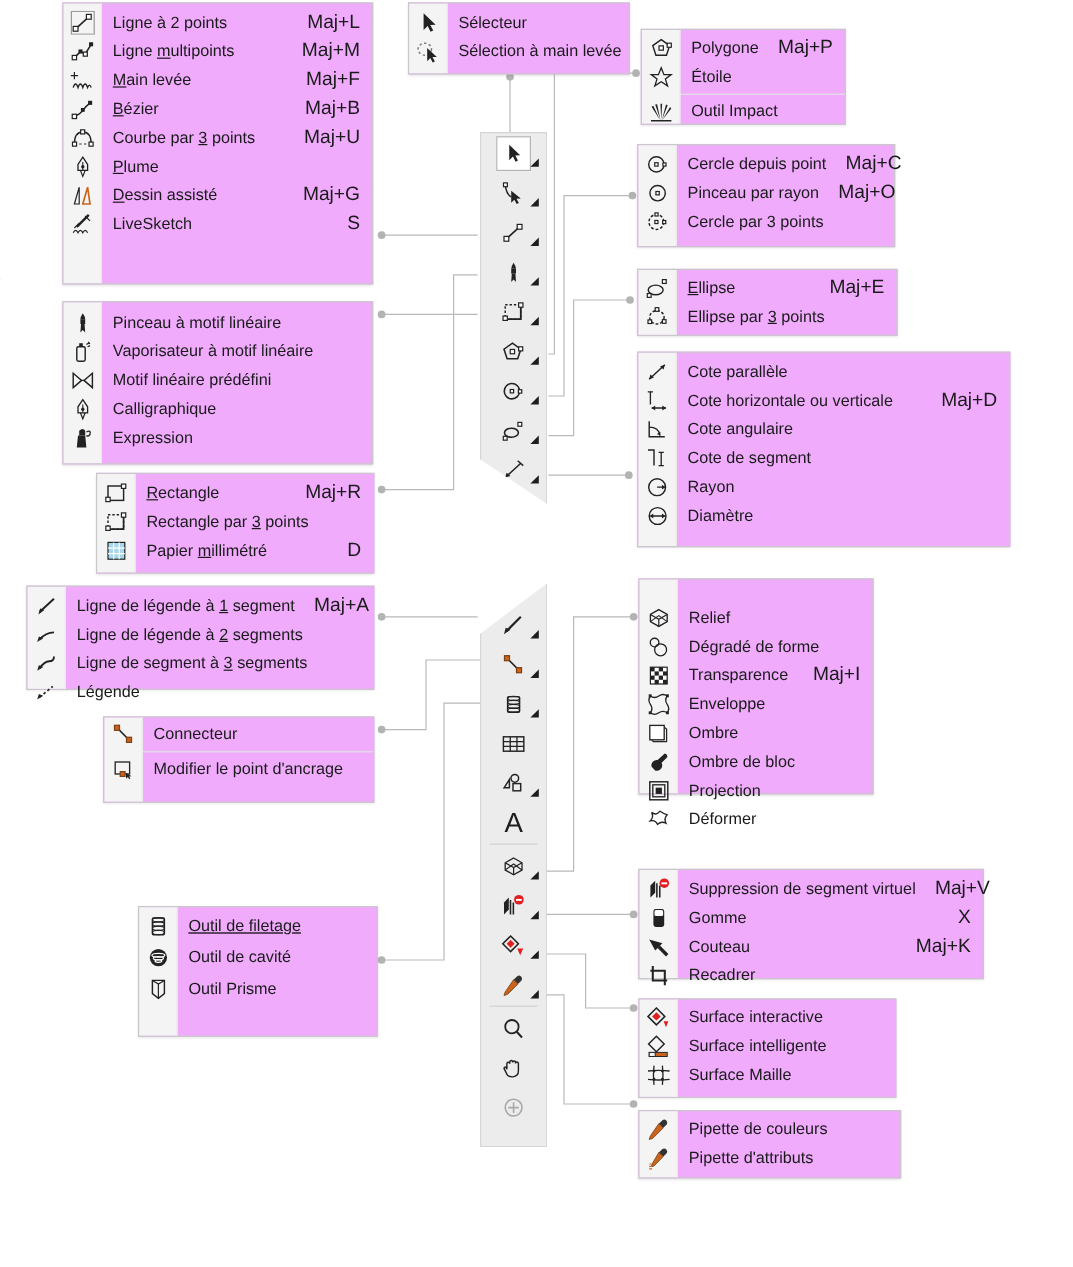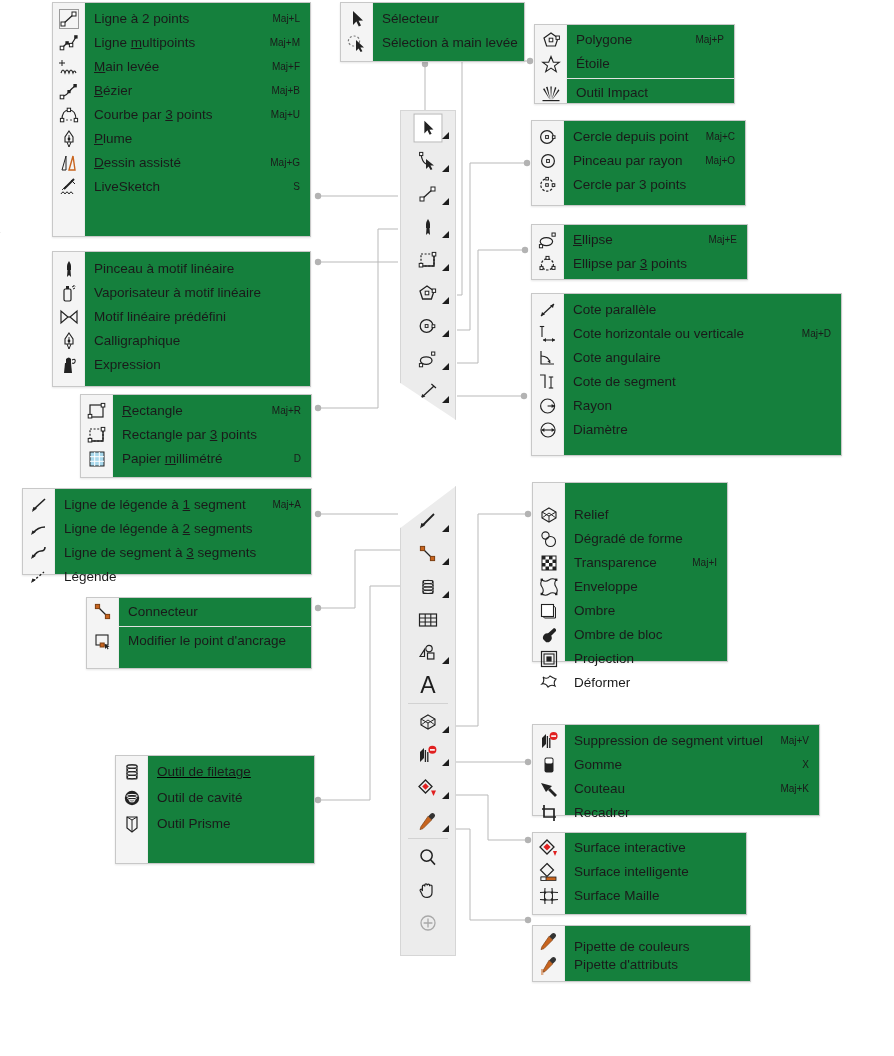--- a/index.html
+++ b/index.html
@@ -5,21 +5,21 @@
   html,body{margin:0;padding:0;}
   body{
     width:894px;height:1056px;position:relative;overflow:hidden;
     background:#ffffff;
     font-family:"Liberation Sans",sans-serif;
     -webkit-font-smoothing:antialiased;
   }
   
   .menu{
     position:absolute;
-    background:#15803d;
+    background:#f0abfc;
     border:1px solid #c8c8c8;
     box-sizing:border-box;
     box-shadow:0 1px 2px rgba(0,0,0,.10);
     z-index:5;
   }
   .menu .gutter{
     position:absolute;left:0;top:0;bottom:0;width:31px;
     background:#f4f4f4;border-right:1px solid #eaeaea;
     pointer-events:none;
   }
@@ -30,21 +30,21 @@
   .mrow.tall{height:26px;}
   .mrow .ico{
     width:31px;min-width:31px;height:24px;
     display:flex;align-items:center;justify-content:center;
   }
   .mrow .lbl{
     flex:1;font-size:13.5px;color:#1a1a1a;
     padding-left:10px;white-space:nowrap;line-height:1;
   }
   .mrow .acc{
-    font-size:10px;color:#1a1a1a;white-space:nowrap;
+    font-size:16px;color:#1a1a1a;white-space:nowrap;
     padding-left:16px;text-align:right;line-height:1;
   }
   .u{text-decoration:underline;}
   .sep{height:1px;background:#e2e2e2;margin:2px 0 2px 31px;}
   
   .toolbar{
     position:absolute;
     background:#ececec;
     border:1px solid #d6d6d6;
     box-sizing:border-box;
@@ -340,21 +340,21 @@
     <span class="ico">
       <svg width="22" height="20" viewBox="0 0 22 20">
           <ellipse cx="8" cy="8" rx="5.6" ry="5" fill="none" stroke="#7a7a7a" stroke-width="1.2" stroke-dasharray="2 2"></ellipse>
           <path d="M10,7 L10,18 L12.6,15.4 L14.6,19 L16.4,18.2 L14.4,14.6 L18,14.4 Z" fill="#222"></path>
         </svg>
     </span>
     <span class="lbl">Sélection à main levée</span>
   </div>
 </div>
 
-<div class="menu" style="left:534px;top:24px;width:201px;height:80px;">
+<div class="menu" style="left:534px;top:24px;width:171px;height:80px;">
   <div class="gutter"></div>
   <div class="mrow" style="margin-top:3px;">
     <span class="ico">
       <svg width="22" height="20" viewBox="0 0 22 20">
           <path d="M11,3 L18,8 L15.4,16 L6.6,16 L4,8 Z" fill="none" stroke="#222" stroke-width="1.2"></path>
           <rect x="9.2" y="8.2" width="3.6" height="3.6" fill="#fff" stroke="#222"></rect>
           <rect x="16" y="6" width="3.4" height="3.4" fill="#fff" stroke="#222"></rect>
         </svg>
     </span>
     <span class="lbl">Polygone</span>
@@ -794,21 +794,21 @@
             <circle cx="14" cy="13.4" r="1.2"></circle>
           </g>
         </svg>
     </span>
     <span class="lbl">Surface Maille</span>
   </div>
 </div>
 
 <div class="menu" style="left:532px;top:925px;width:219px;height:57px;">
   <div class="gutter"></div>
-  <div class="mrow" style="margin-top:3px;align-items:flex-end;">
+  <div class="mrow" style="margin-top:3px;">
     <span class="ico">
       <svg width="22" height="20" viewBox="0 0 22 20">
           <path d="M14,2.5 a2.6,2.6 0 0,1 3.6,3.6 L14.6,9 L11,5.4 Z" fill="#333"></path>
           <path d="M11,5.4 L14.6,9 L6,17.6 L3,18.6 L4,15.6 Z" fill="#c8641e" stroke="#7c3f12" stroke-width="0.7"></path>
         </svg>
     </span>
     <span class="lbl">Pipette de couleurs</span>
   </div>
   <div class="mrow">
     <span class="ico">

